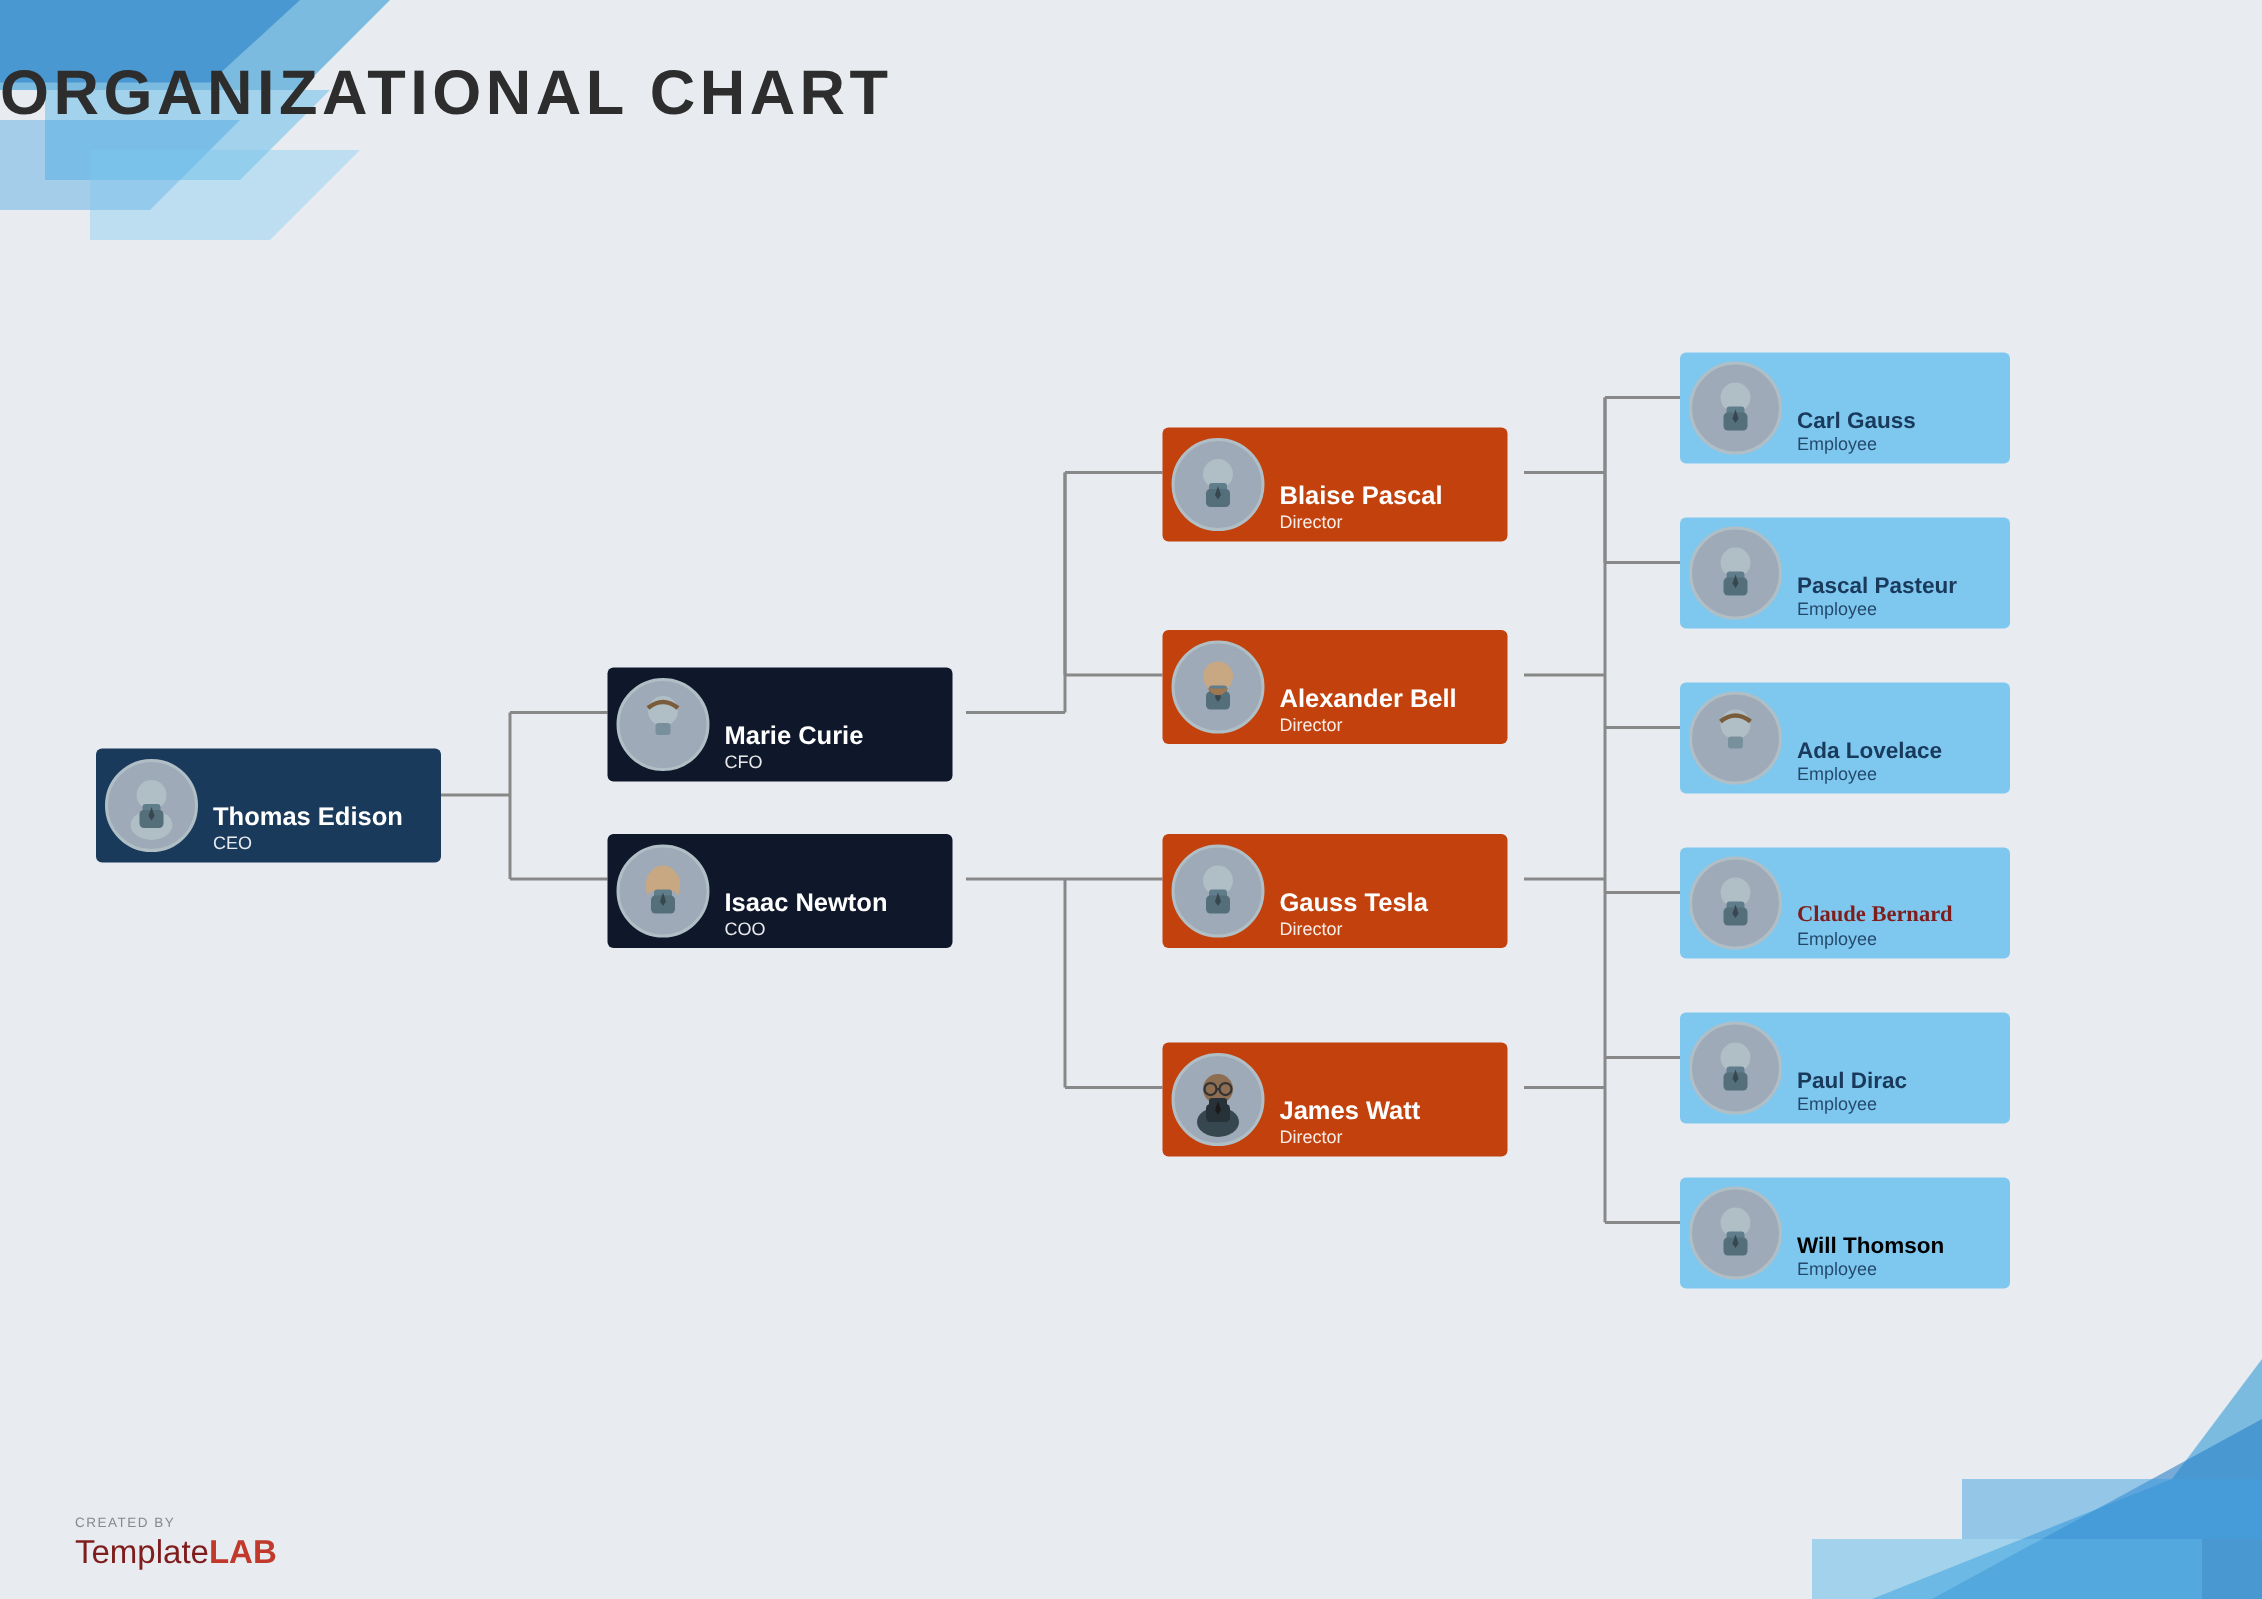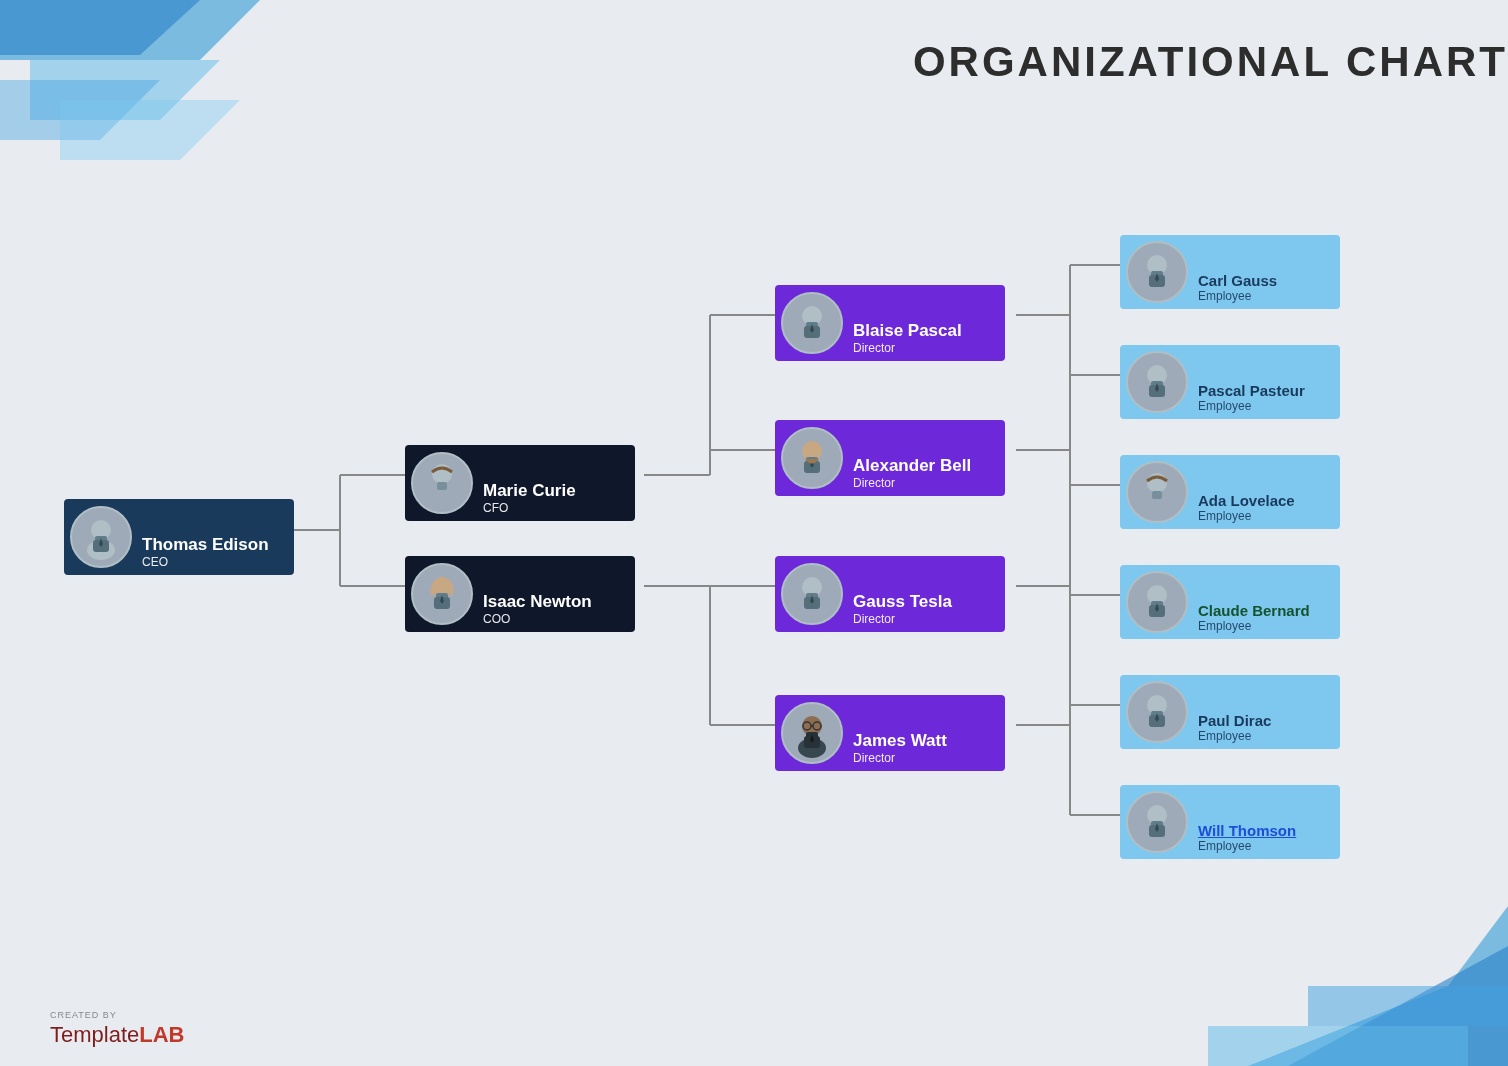--- a/index.html
+++ b/index.html
@@ -25,27 +25,26 @@
       bottom: 0; right: 0;
       width: 300px; height: 200px;
       overflow: hidden;
       pointer-events: none;
     }
 
     .title {
       position: absolute;
       top: 38px;
       left: 0; right: 0;
-      text-align: right;
+      text-align: left;
       font-size: 42px;
       font-weight: 900;
       letter-spacing: 3px;
       color: #2d2d2d;
       font-family: Arial, sans-serif;
-      padding-left: 23px;
     }
 
     
     .avatar {
       width: 62px;
       height: 62px;
       border-radius: 50%;
       background: #9eaab8;
       flex-shrink: 0;
       display: flex;
@@ -82,21 +81,21 @@
 
     .card-ceo {
       background: #1a3a5c;
       width: 230px;
     }
     .card-level2 {
       background: #0f172a;
       width: 230px;
     }
     .card-director {
-      background: #6d28d9;
+      background: #c2410c;
       width: 230px;
     }
     .card-employee {
       background: #7ec8f0;
       width: 220px;
     }
     .card-employee .node-name {
       color: #1a3a5c;
       font-size: 15px;
     }
@@ -424,21 +423,21 @@
       <div class="avatar" style="background:#9eaab8;">
         <svg viewBox="0 0 50 50" fill="none">
           <circle cx="25" cy="18" r="10" fill="#b0bec5"></circle>
           <ellipse cx="25" cy="38" rx="14" ry="10" fill="#9eaab8"></ellipse>
           <rect x="19" y="24" width="12" height="10" rx="2" fill="#607d8b"></rect>
           <rect x="17" y="28" width="16" height="12" rx="3" fill="#546e7a"></rect>
           <polygon points="25,26 23,32 25,35 27,32" fill="#37474f"></polygon>
         </svg>
       </div>
       <div class="node-text">
-        <div class="node-name" style="color:#14532d;">Claude Bernard</div>
+        <div class="node-name" style="color:#7f1d1d;font-family:Liberation Serif, serif;">Claude Bernard</div>
         <div class="node-role" style="color:#1a3a5c;">Employee</div>
       </div>
     </div>
   </div>
 
   <div class="node" style="left:1090px; top:565px;">
     <div class="node-card card-employee">
       <div class="avatar" style="background:#9eaab8;">
         <svg viewBox="0 0 50 50" fill="none">
           <circle cx="25" cy="18" r="10" fill="#b0bec5"></circle>
@@ -460,21 +459,21 @@
       <div class="avatar" style="background:#9eaab8;">
         <svg viewBox="0 0 50 50" fill="none">
           <circle cx="25" cy="18" r="10" fill="#b0bec5"></circle>
           <ellipse cx="25" cy="38" rx="14" ry="10" fill="#9eaab8"></ellipse>
           <rect x="19" y="24" width="12" height="10" rx="2" fill="#607d8b"></rect>
           <rect x="17" y="28" width="16" height="12" rx="3" fill="#546e7a"></rect>
           <polygon points="25,26 23,32 25,35 27,32" fill="#37474f"></polygon>
         </svg>
       </div>
       <div class="node-text">
-        <div class="node-name" style="color:#1d4ed8;text-decoration:underline;">Will Thomson</div>
+        <div class="node-name" style="color:#000000;">Will Thomson</div>
         <div class="node-role" style="color:#1a3a5c;">Employee</div>
       </div>
     </div>
   </div>
 
 </div>
 
 <div class="footer">
   <div>
     <span class="created-by">CREATED BY</span>

